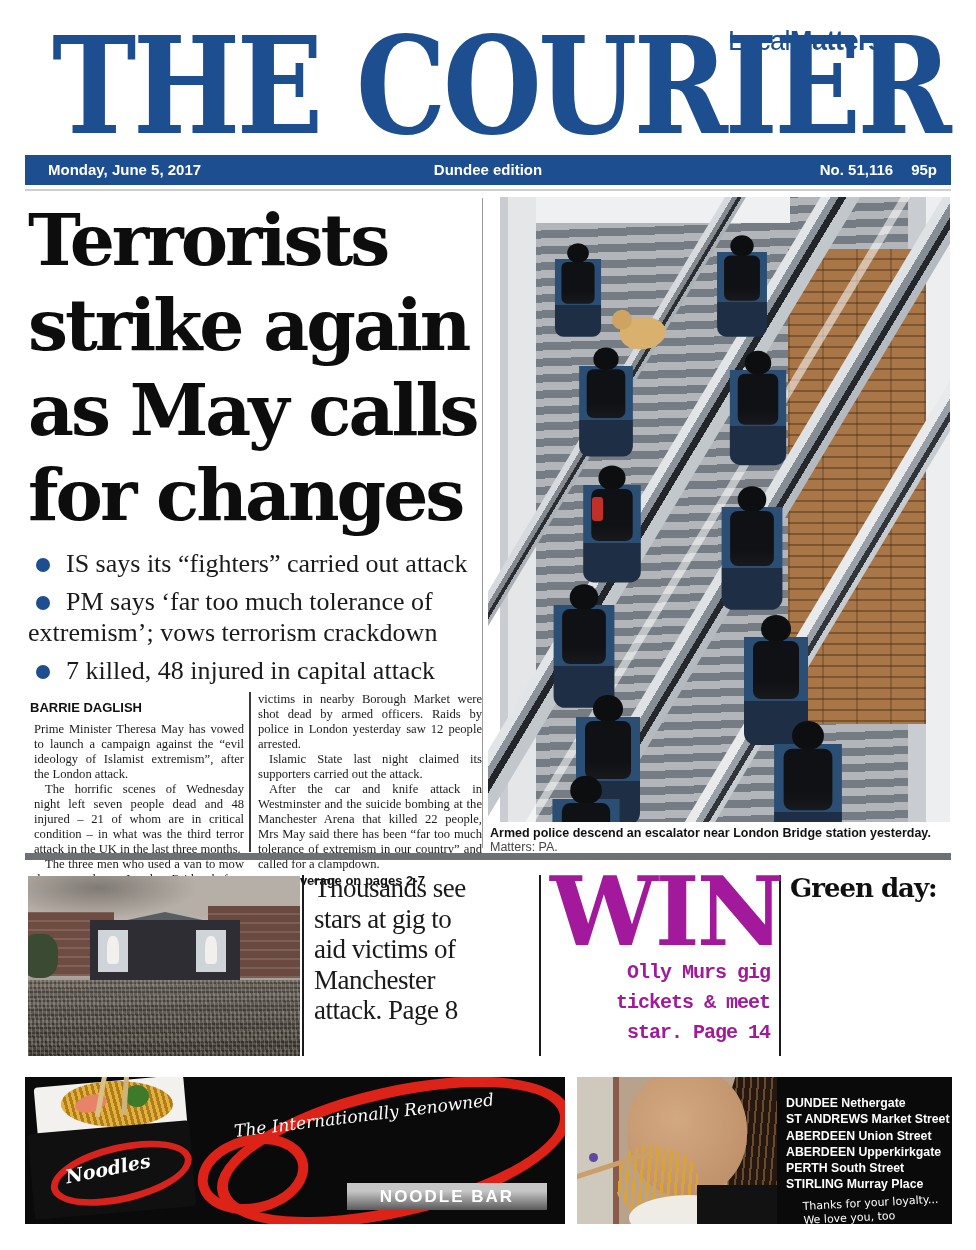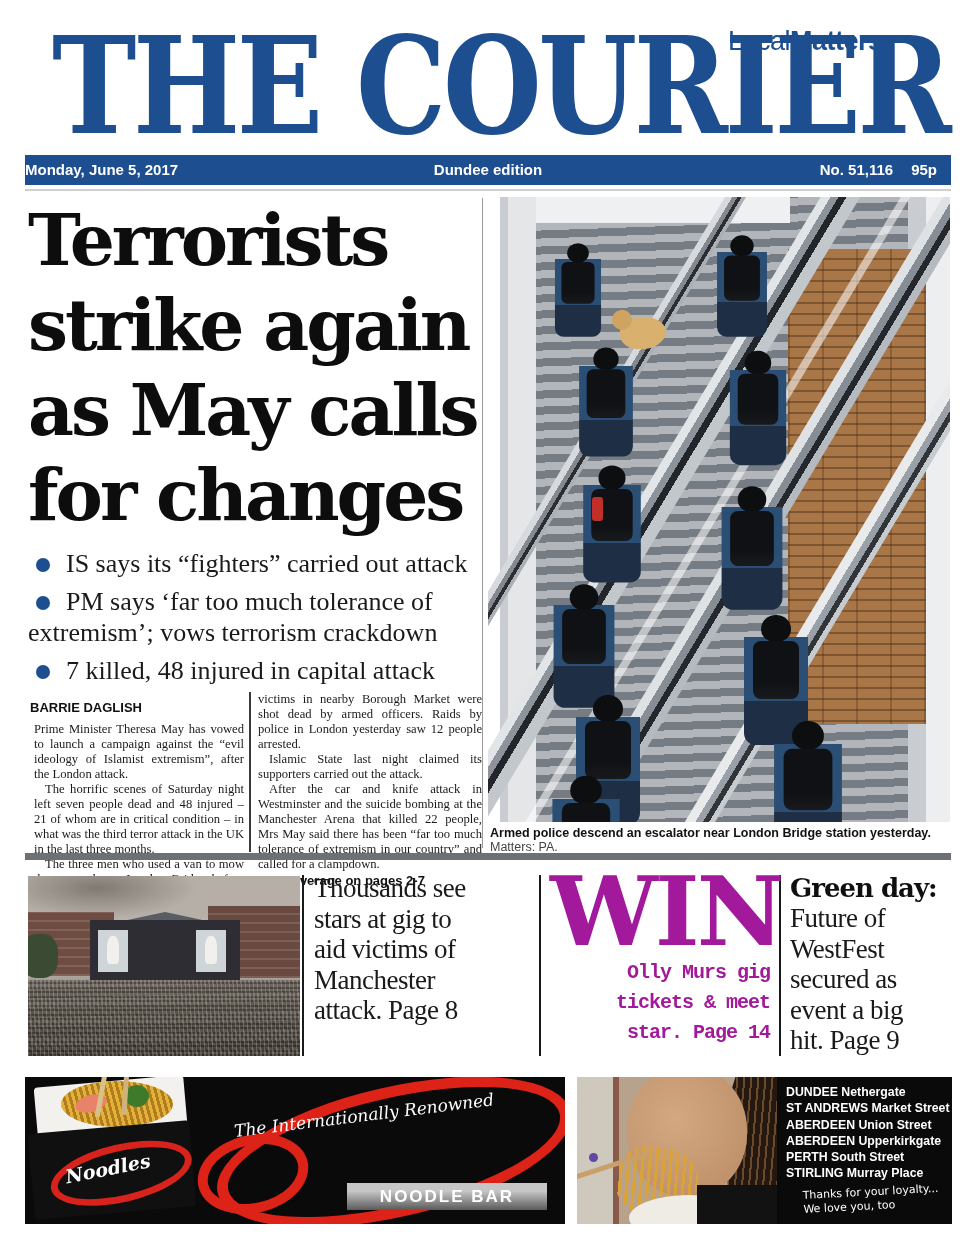--- a/index.html
+++ b/index.html
@@ -9,21 +9,21 @@
   
   .tagline{position:absolute;left:728px;top:26px;font-family:"Liberation Sans",sans-serif;
            font-size:27px;color:#1d4e8f;letter-spacing:-0.5px;}
   .tagline .light{font-weight:400;}
   .tagline .bold{font-weight:700;}
   .mast-title{position:absolute;left:52px;top:22px;font-family:"DejaVu Serif",serif;
               font-weight:700;font-size:135px;line-height:128px;color:#1d4e8f;
               letter-spacing:-4px;transform:scale(0.84,1.0);transform-origin:top left;white-space:nowrap;}
   .datebar{position:absolute;left:25px;top:155px;width:926px;height:30px;background:#1d4e8f;
            color:#fff;font-family:"Liberation Sans",sans-serif;font-weight:700;font-size:15px;}
-  .datebar .d-left{position:absolute;left:0;top:6px;}
+  .datebar .d-left{position:absolute;left:23px;top:6px;}
   .datebar .d-center{position:absolute;left:0;right:0;top:6px;text-align:center;}
   .datebar .d-right{position:absolute;right:14px;top:6px;}
   .datebar .issue{margin-right:18px;}
   .under-rule{position:absolute;left:25px;top:189px;width:926px;height:2px;background:#cfcfcf;}
 
   
   .headline{position:absolute;left:28px;top:198px;width:460px;font-family:"DejaVu Serif",serif;
             font-weight:700;font-size:71px;line-height:85px;color:#0d0d0d;letter-spacing:-3px;
             white-space:pre-line;}
   .bullets{position:absolute;left:28px;top:548px;width:462px;font-size:26px;line-height:31px;color:#1a1a1a;}
@@ -166,21 +166,21 @@
             transform:rotate(15deg);
             background:repeating-linear-gradient(80deg,#d9a33a 0 3px,rgba(0,0,0,0) 3px 7px);}
   .w-chop{position:absolute;left:-6px;top:86px;width:80px;height:5px;background:#caa06a;transform:rotate(-18deg);}
   .w-nail{position:absolute;left:12px;top:76px;width:9px;height:9px;border-radius:50%;background:#5f48a0;}
   .w-plate{position:absolute;left:52px;top:118px;width:120px;height:46px;border-radius:50%;background:#efece6;}
   .w-shirt{position:absolute;left:120px;top:108px;width:90px;height:48px;background:#121212;}
 
   .ad-right{position:absolute;left:777px;top:1077px;width:175px;height:147px;background:#0a0a0a;
             color:#fff;font-family:"Liberation Sans",sans-serif;}
   .loc{font-weight:700;font-size:12.3px;line-height:16.3px;padding-left:9px;}
-  .loc:first-child{padding-top:7px;}
+  .loc:first-child{padding-top:18px;}
   .thanks{margin:3px 0 0 26px;font-family:"DejaVu Sans",sans-serif;font-size:11px;line-height:14px;
           transform:rotate(-3deg);white-space:pre-line;}
 </style>
 </head>
 <body>
 
 <div id="page">
 
   <div class="tagline">
     <span class="light">Local</span><span class="bold">Matters</span>
@@ -204,21 +204,21 @@
     <div class="bullet-item"><span class="dot"></span><span>IS says its “fighters” carried out attack</span></div>
     <div class="bullet-item"><span class="dot"></span><span>PM says ‘far too much tolerance of extremism’; vows terrorism crackdown</span></div>
     <div class="bullet-item"><span class="dot"></span><span>7 killed, 48 injured in capital attack</span></div>
   </div>
 
   <div class="byline">BARRIE DAGLISH</div>
 
   <div class="cols">
     <div class="col1">
       <p>Prime Minister Theresa May has vowed to launch a campaign against the “evil ideology of Islamist extremism”, after the London attack.</p>
-      <p class="ind">The horrific scenes of Saturday night left seven people dead and 48 injured – 21 of whom are in critical condition – in what was the third terror attack in the UK in the last three months.</p>
+      <p class="ind">The horrific scenes of Wednesday night left seven people dead and 48 injured – 21 of whom are in critical condition – in what was the third terror attack in the UK in the last three months.</p>
       <p class="ind">The three men who used a van to mow down people on London Bridge before stabbing</p>
     </div>
     <div class="col-div"></div>
     <div class="col2">
       <p>victims in nearby Borough Market were shot dead by armed officers. Raids by police in London yesterday saw 12 people arrested.</p>
       <p class="ind">Islamic State last night claimed its supporters carried out the attack.</p>
       <p class="ind">After the car and knife attack in Westminster and the suicide bombing at the Manchester Arena that killed 22 people, Mrs May said there has been “far too much tolerance of extremism in our country” and called for a clampdown.</p>
       <div class="more">Full coverage on pages 2-7</div>
     </div>
   </div>
@@ -284,25 +284,20 @@
 
   <div class="promo-win">
     <div class="win-word">WIN</div>
     <div class="win-body">Olly Murs gig
 tickets &amp; meet
 star. Page 14</div>
   </div>
 
   <div class="promo-green">
     <span class="promo-title">Green day:</span>
-    <div class="promo-body">Future of
-WestFest
-secured as
-event a big
-hit. Page 9</div>
   </div>
 
   <div class="ad-left">
     <div class="nbox-white"></div>
     <div class="noodles-heap"></div>
     <div class="shrimp"></div>
     <div class="broccoli"></div>
     <div class="chop1"></div>
     <div class="chop2"></div>
     <div class="nbox-sleeve">

